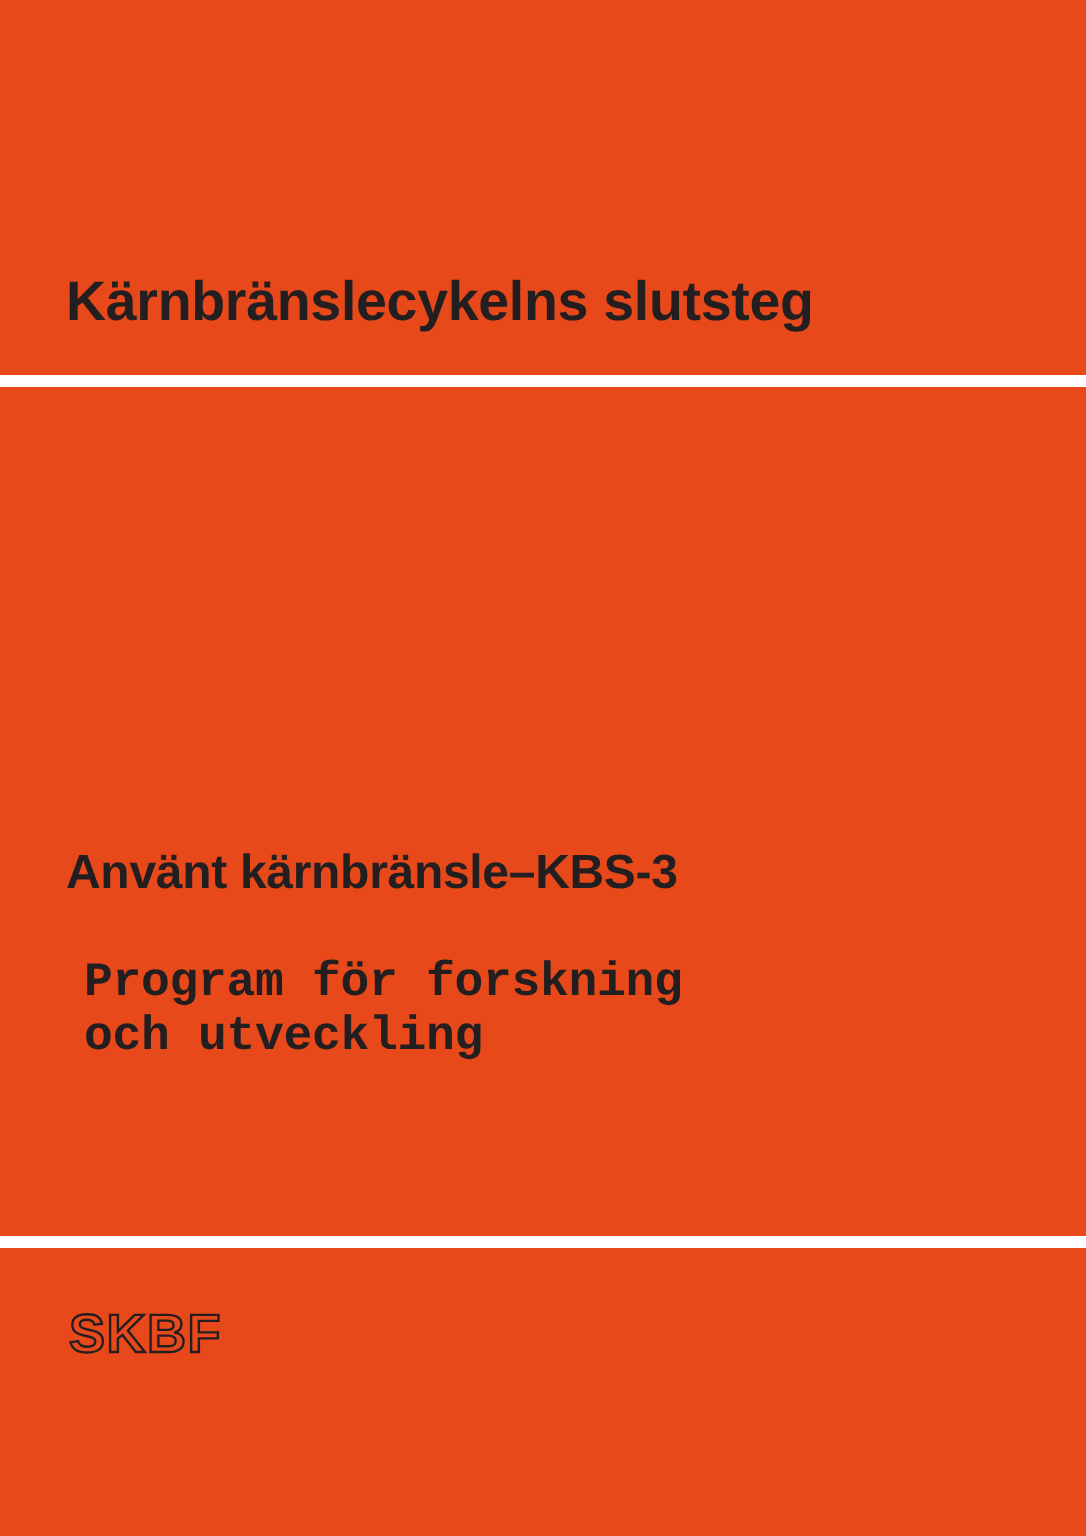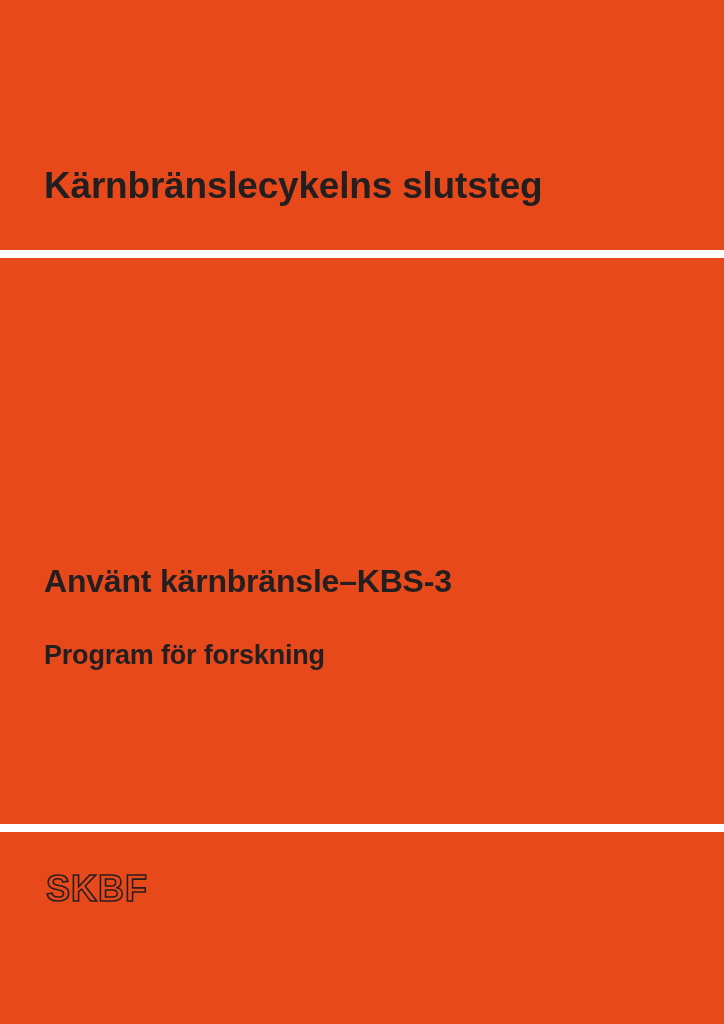--- a/index.html
+++ b/index.html
@@ -24,46 +24,47 @@
     background: #e8491b;
   }
   #panel-top    { top: 0px;   height: 250px; }
   #panel-middle { top: 258px; height: 566px; }
   #panel-bottom { top: 832px; height: 192px; }
 
   
   .title-main {
     position: absolute;
     left: 44px;
-    top: 165px;
+    top: 180px;
     font-size: 37px;
     font-weight: bold;
     color: #231f20;
     letter-spacing: -0.2px;
     white-space: nowrap;
   }
   .title-sub {
     position: absolute;
     left: 44px;
     top: 563px;
     font-size: 32px;
     font-weight: bold;
     color: #231f20;
     letter-spacing: -0.2px;
     white-space: nowrap;
   }
   .title-prog {
     position: absolute;
-    left: 44px;
+    left: 56px;
     top: 637px;
-    font-size: 27px;
+    font-size: 32px;
     font-weight: bold;
     color: #231f20;
     line-height: 36px;
     letter-spacing: -0.2px;
+    font-family: Liberation Mono, monospace;
   }
   .title-prog span { display: block; }
 
   
   .logo {
     position: absolute;
     left: 46px;
     top: 868px;
     font-size: 36px;
     font-weight: bold;
@@ -82,17 +83,18 @@
   <div class="panel" id="panel-top"></div>
   <div class="panel" id="panel-middle"></div>
   <div class="panel" id="panel-bottom"></div>
 
   <div class="title-main">Kärnbränslecykelns slutsteg</div>
 
   <div class="title-sub">Använt kärnbränsle–KBS-3</div>
 
   <div class="title-prog">
     <span>Program för forskning</span>
+    <span>och utveckling</span>
   </div>
 
   <div class="logo">SKBF</div>
 
 </div>
 
 </body></html>

